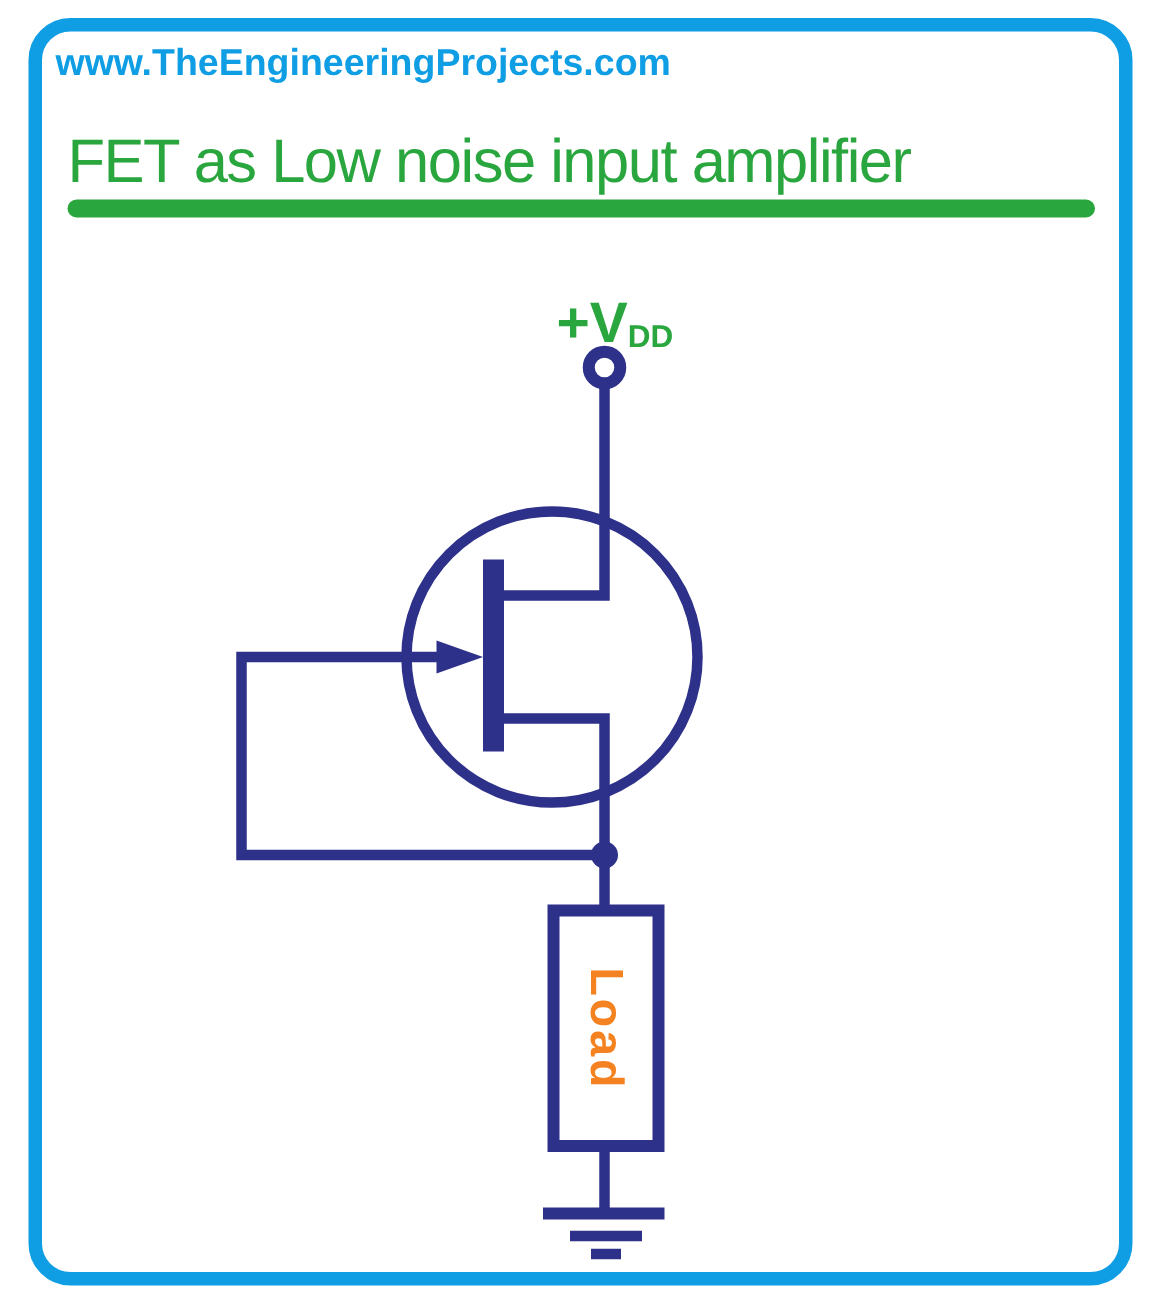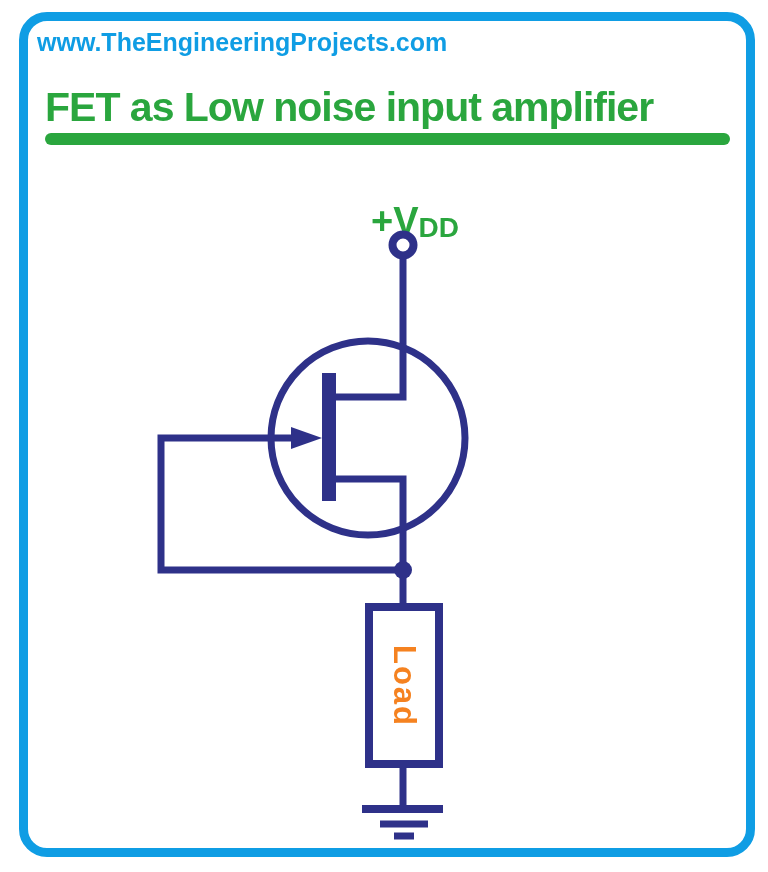--- a/index.html
+++ b/index.html
@@ -28,36 +28,36 @@
     background:transparent;
   }
   .url{
     position:absolute;left:37px;top:28px;
     font-size:25px;font-weight:bold;
     color:var(--frame_blue);
     white-space:nowrap;
   }
   .title{
     position:absolute;left:45px;top:84px;
-    font-size:41px;font-weight:bold;letter-spacing:-1px;
+    font-size:41px;font-weight:normal;letter-spacing:-1px;
     color:var(--title_green);
     white-space:nowrap;
   }
   .underline{
     position:absolute;left:45px;top:133px;width:685px;height:12px;
     border-radius:6px;
     background:var(--title_green);
   }
   .vdd{
     position:absolute;left:371px;top:178px;
     color:var(--title_green);font-weight:bold;
     display:flex;align-items:baseline;
   }
   .vdd .main{font-size:38px;line-height:1;}
-  .vdd .sub{font-size:28px;line-height:1;position:relative;top:3px;margin-top:33px;}
+  .vdd .sub{font-size:21px;line-height:1;position:relative;top:3px;margin-top:33px;}
   svg.circuit{
     position:absolute;left:0;top:0;width:768px;height:872px;
   }
   .wire{stroke:var(--circuit_navy);stroke-width:7;fill:none;}
   .wire.w8{stroke-width:8;}
   .wire.white-fill{fill:#ffffff;}
   .solid{fill:var(--circuit_navy);stroke:none;}
   .load-label{
     position:absolute;left:349px;top:666px;width:110px;height:40px;
     display:flex;align-items:center;justify-content:center;

